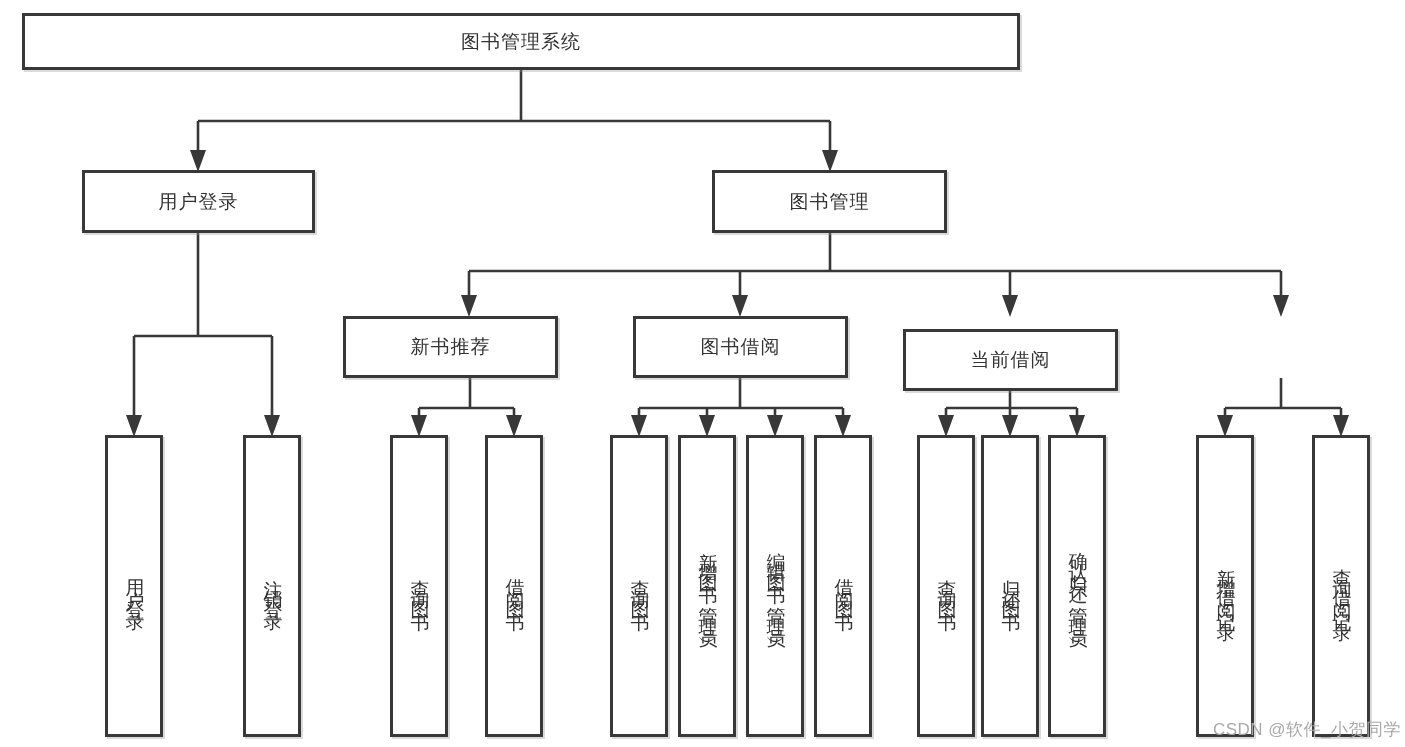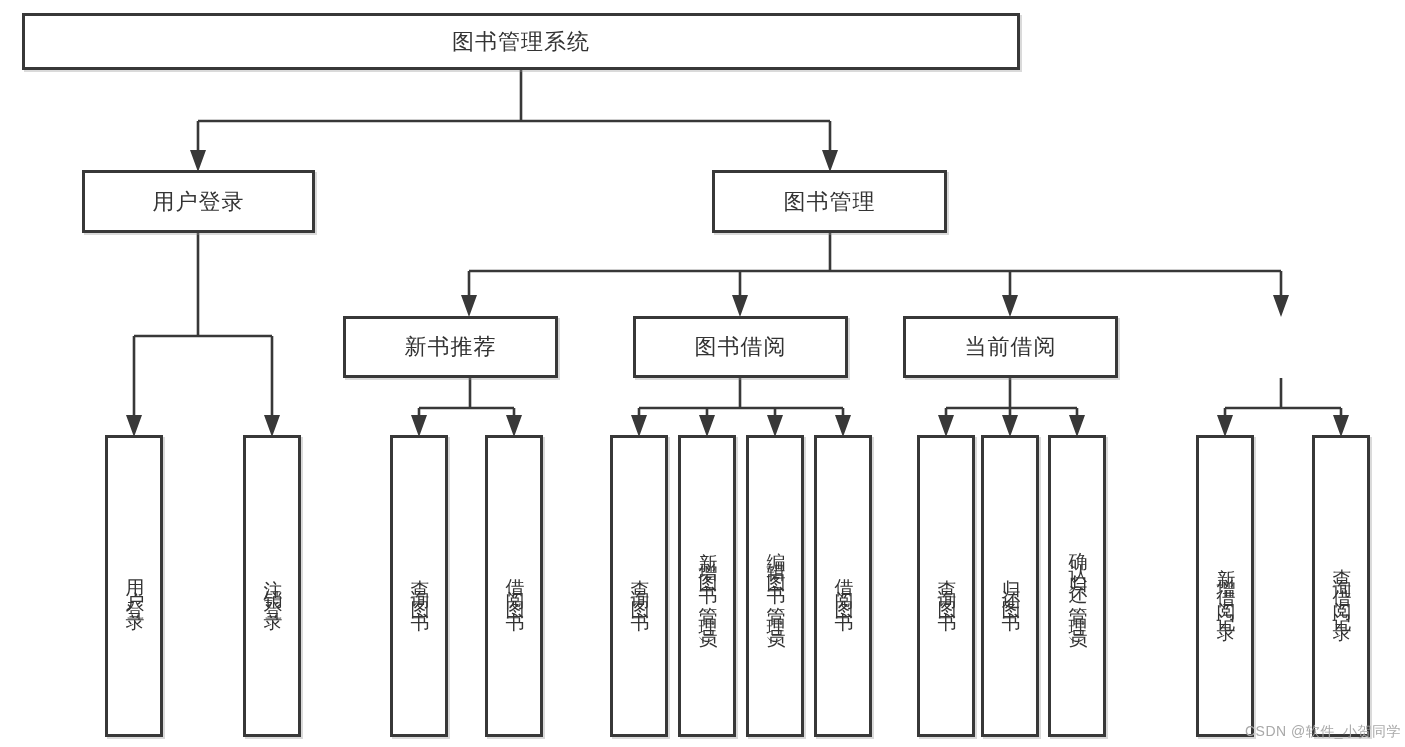--- a/index.html
+++ b/index.html
@@ -12,35 +12,35 @@
   .connectors{position:absolute;left:0;top:0;width:1405px;height:747px;}
   .connectors .line{fill:none;stroke:var(--line,#383838);stroke-width:2.6;}
   .connectors .arrows{fill:var(--line,#383838);stroke:none;}
   .box{
     position:absolute;box-sizing:border-box;background:#fff;
     border:3px solid var(--line,#383838);
     box-shadow:2px 2px 0 rgba(150,150,150,0.35);
   }
   .hbox{
     display:flex;align-items:center;justify-content:center;
-    font-size:22px;letter-spacing:1px;font-family:Liberation Mono, monospace;
+    font-size:19px;letter-spacing:1px;font-family:Liberation Mono, monospace;
   }
   .root{left:22px;top:13px;width:998px;height:57px;}
   .l2a{left:82px;top:170px;width:233px;height:63px;}
   .l2b{left:712px;top:170px;width:235px;height:63px;}
   .l3{top:316px;width:215px;height:62px;}
   .leaf{
     top:435px;width:58px;height:302px;
     writing-mode:vertical-rl;text-orientation:mixed;
     text-align:center;line-height:50px;
     font-size:19px;letter-spacing:11px;
   }
   .watermark{
     position:absolute;right:4px;bottom:6px;
-    font-size:14px;letter-spacing:0.5px;
+    font-size:17px;letter-spacing:0.5px;
     color:var(--watermark,#aaaaaa);
     margin-top:20px;
   }
 </style>
 </head>
 <body>
 
 <div class="canvas">
 
   <svg class="connectors" viewBox="0 0 1405 747" xmlns="http://www.w3.org/2000/svg">
@@ -65,21 +65,21 @@
       M1217 415 L1233 415 L1225 437 Z M1333 415 L1349 415 L1341 437 Z"></path>
   </svg>
 
   <div class="box hbox root">图书管理系统</div>
 
   <div class="box hbox l2a">用户登录</div>
   <div class="box hbox l2b">图书管理</div>
 
   <div class="box hbox l3" style="left:343px;">新书推荐</div>
   <div class="box hbox l3" style="left:633px;">图书借阅</div>
-  <div class="box hbox l3" style="left:903px;">当前借阅</div>
+  <div class="box hbox l3" style="left:903px;margin-top:13px;">当前借阅</div>
 
   <div class="box leaf" style="left:105px;">用户登录</div>
   <div class="box leaf" style="left:243px;">注销登录</div>
 
   <div class="box leaf" style="left:390px;">查询图书</div>
   <div class="box leaf" style="left:485px;">借阅图书</div>
 
   <div class="box leaf" style="left:610px;">查询图书</div>
   <div class="box leaf" style="left:678px;">新增图书（管理员）</div>
   <div class="box leaf" style="left:746px;">编辑图书（管理员）</div>

